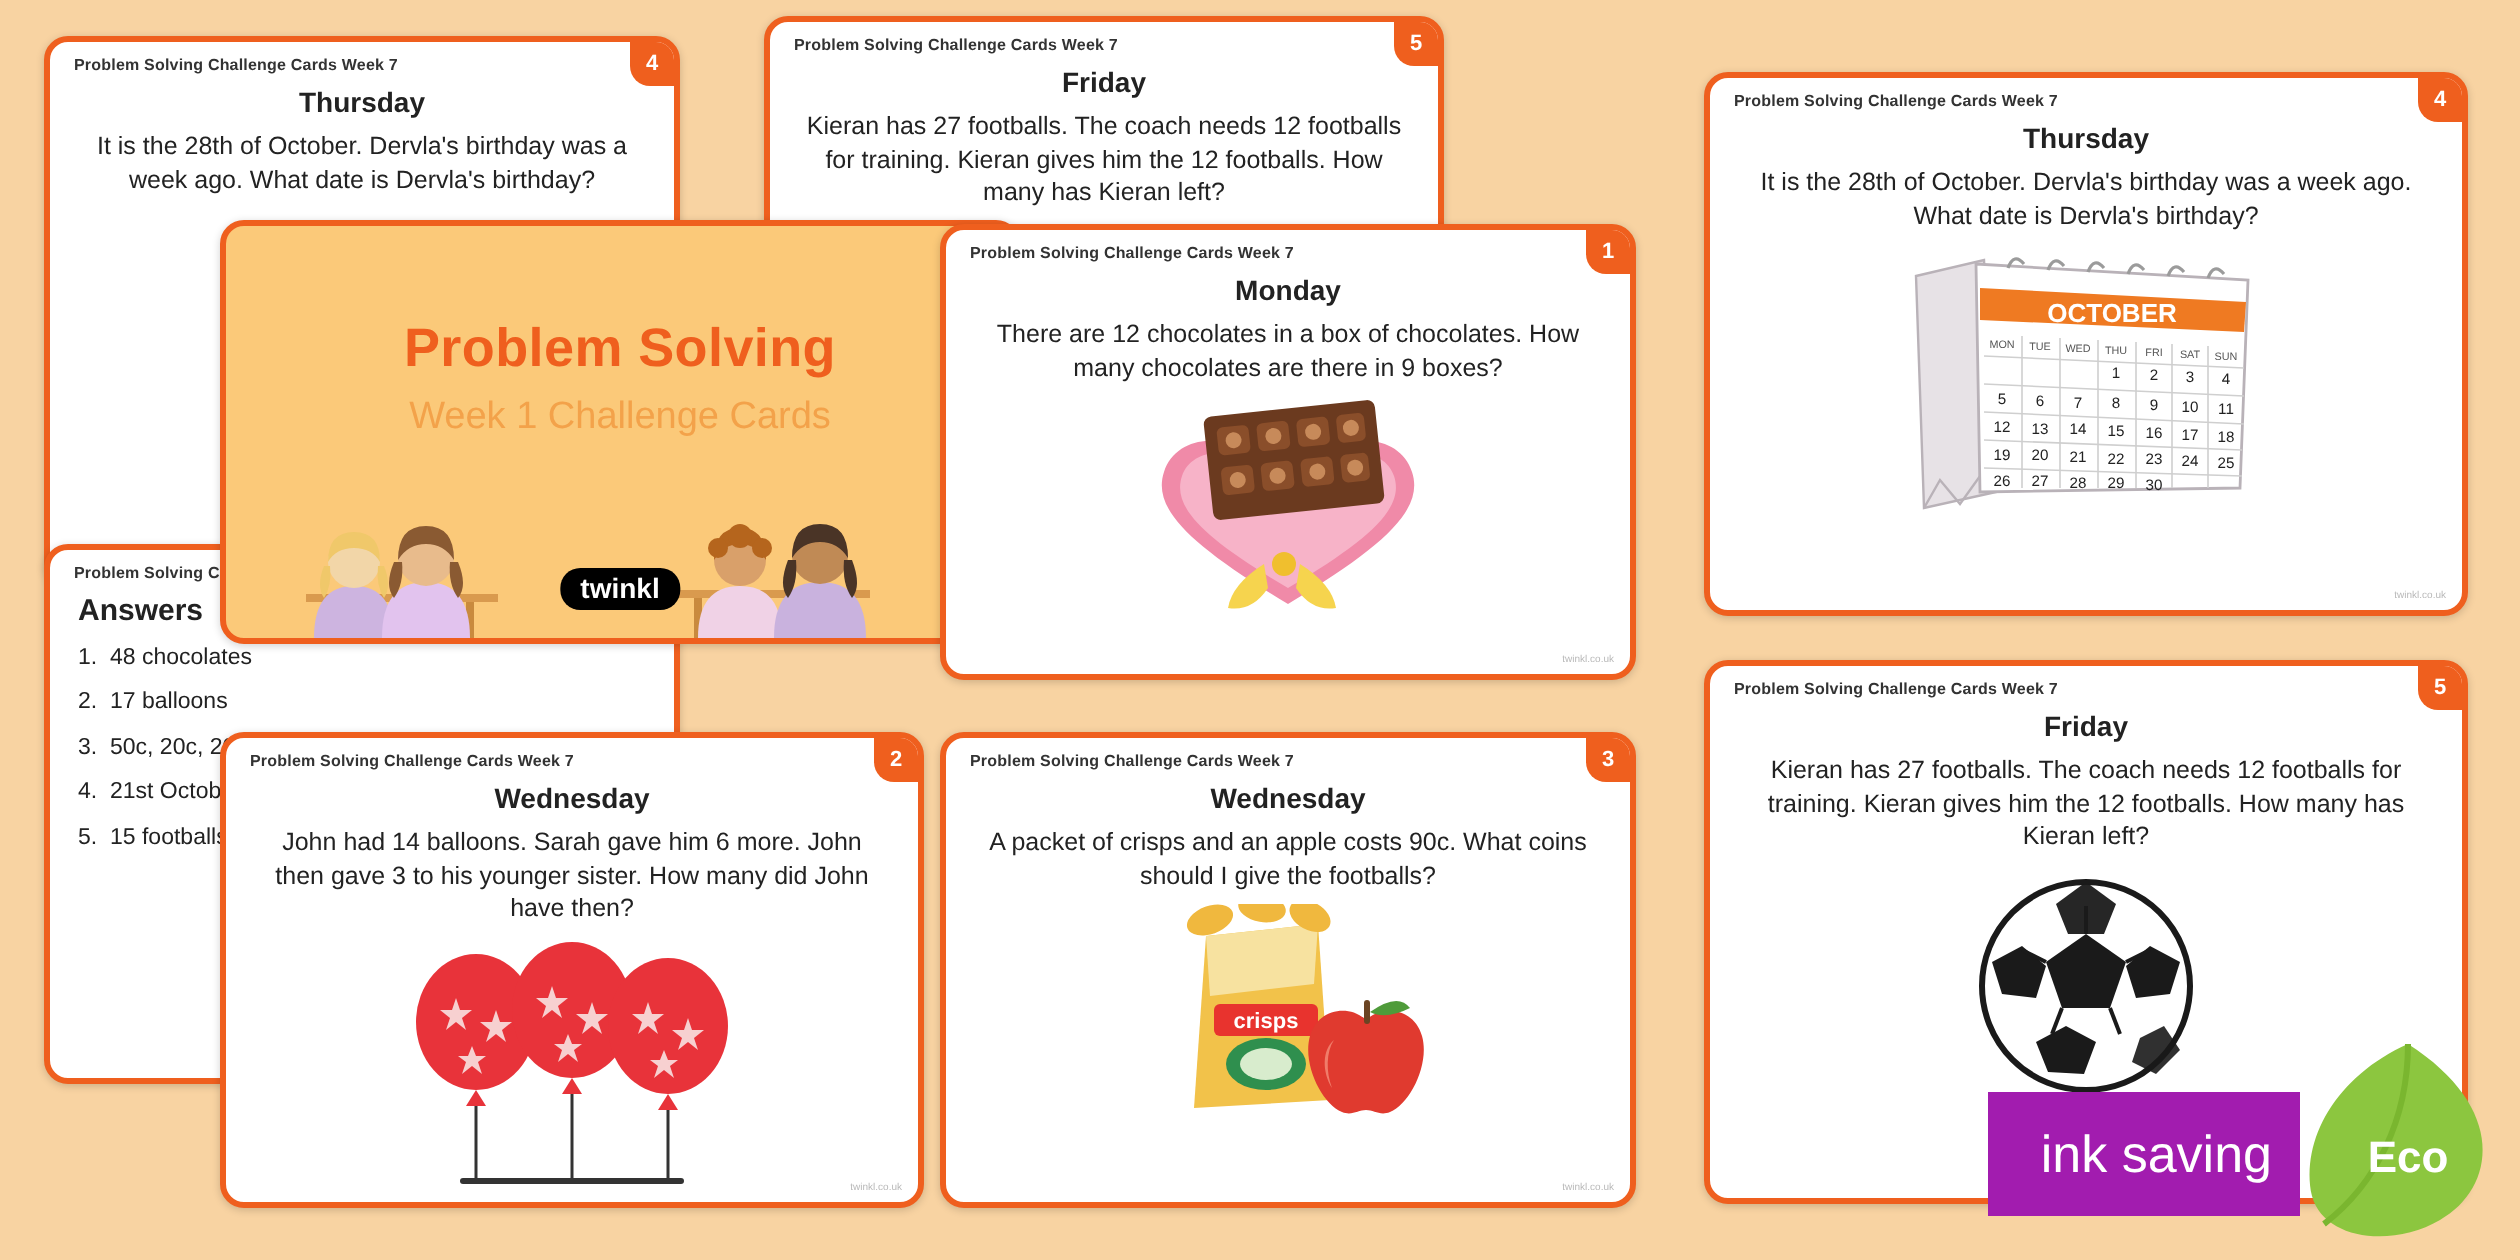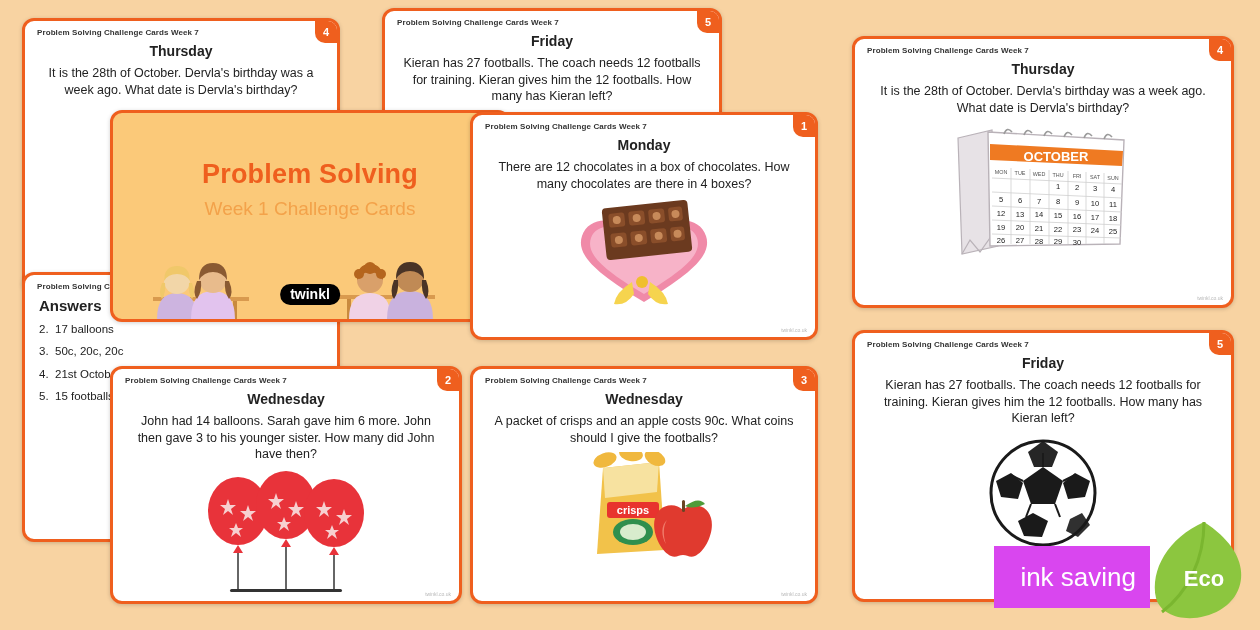--- a/index.html
+++ b/index.html
@@ -154,21 +154,21 @@
   #eco-banner {
     position: absolute;
     right: 0;
     bottom: 22px;
     height: 62px;
     display: flex;
     align-items: center;
     z-index: 40;
   }
   .eco-green {
-    background: #d946ef;
+    background: #a21caf;
     color: #fff;
     font-size: 26px;
     height: 62px;
     display: flex;
     align-items: center;
     padding: 0 14px 0 26px;
     box-sizing: border-box;
   }
   .eco-leaf {
     position: relative;
@@ -212,20 +212,21 @@
     <div class="card-header">Problem Solving Challenge Cards Week 7</div>
     <div class="card-day">Friday</div>
     <div class="card-body">Kieran has 27 footballs. The coach needs 12 footballs for training. Kieran gives him the 12 footballs. How many has Kieran left?</div>
     <div class="clip-fade" style="top:108px;height:180px;"></div>
   </div>
 
   <div class="card" id="card-answers">
     <div class="card-header">Problem Solving Challenge Cards Week 7</div>
     <div class="answers-title">Answers</div>
     <ul class="answers-list">
+      <li><span class="num">1.</span><span>48 chocolates</span></li>
       <li><span class="num">2.</span><span>17 balloons</span></li>
       <li><span class="num">3.</span><span>50c, 20c, 20c</span></li>
       <li><span class="num">4.</span><span>21st October</span></li>
       <li><span class="num">5.</span><span>15 footballs</span></li>
     </ul>
   </div>
 
   <div class="card" id="card-title">
     <div class="title-main">Problem Solving</div>
     <div class="title-sub">Week 1 Challenge Cards</div>
@@ -271,21 +272,21 @@
       </g>
     </svg>
 
     <div class="twinkl-logo">twinkl</div>
   </div>
 
   <div class="card" id="card-monday">
     <div class="card-number">1</div>
     <div class="card-header">Problem Solving Challenge Cards Week 7</div>
     <div class="card-day">Monday</div>
-    <div class="card-body">There are 12 chocolates in a box of chocolates. How many chocolates are there in 4 boxes?</div>
+    <div class="card-body">There are 12 chocolates in a box of chocolates. How many chocolates are there in 9 boxes?</div>
     <svg class="center-img" width="180" height="110" viewBox="0 0 180 110">
 
       <path d="M90 104 C40 74 22 56 28 38 C33 22 54 18 66 28 L90 48 L114 28 C126 18 147 22 152 38 C158 56 140 74 90 104 Z" fill="#f08aa8"></path>
       <path d="M90 96 C46 70 32 55 37 40 C41 28 58 25 68 33 L90 50 L112 33 C122 25 139 28 143 40 C148 55 134 70 90 96 Z" fill="#f7b3c8"></path>
 
       <g transform="translate(50,6)">
         <rect x="0" y="0" width="86" height="52" rx="4" fill="#6b3a1f" transform="rotate(-6 43 26)"></rect>
         <g transform="rotate(-6 43 26)" fill="#8a4e2a">
           <rect x="6" y="6" width="16" height="14" rx="3"></rect>
           <rect x="26" y="6" width="16" height="14" rx="3"></rect>

